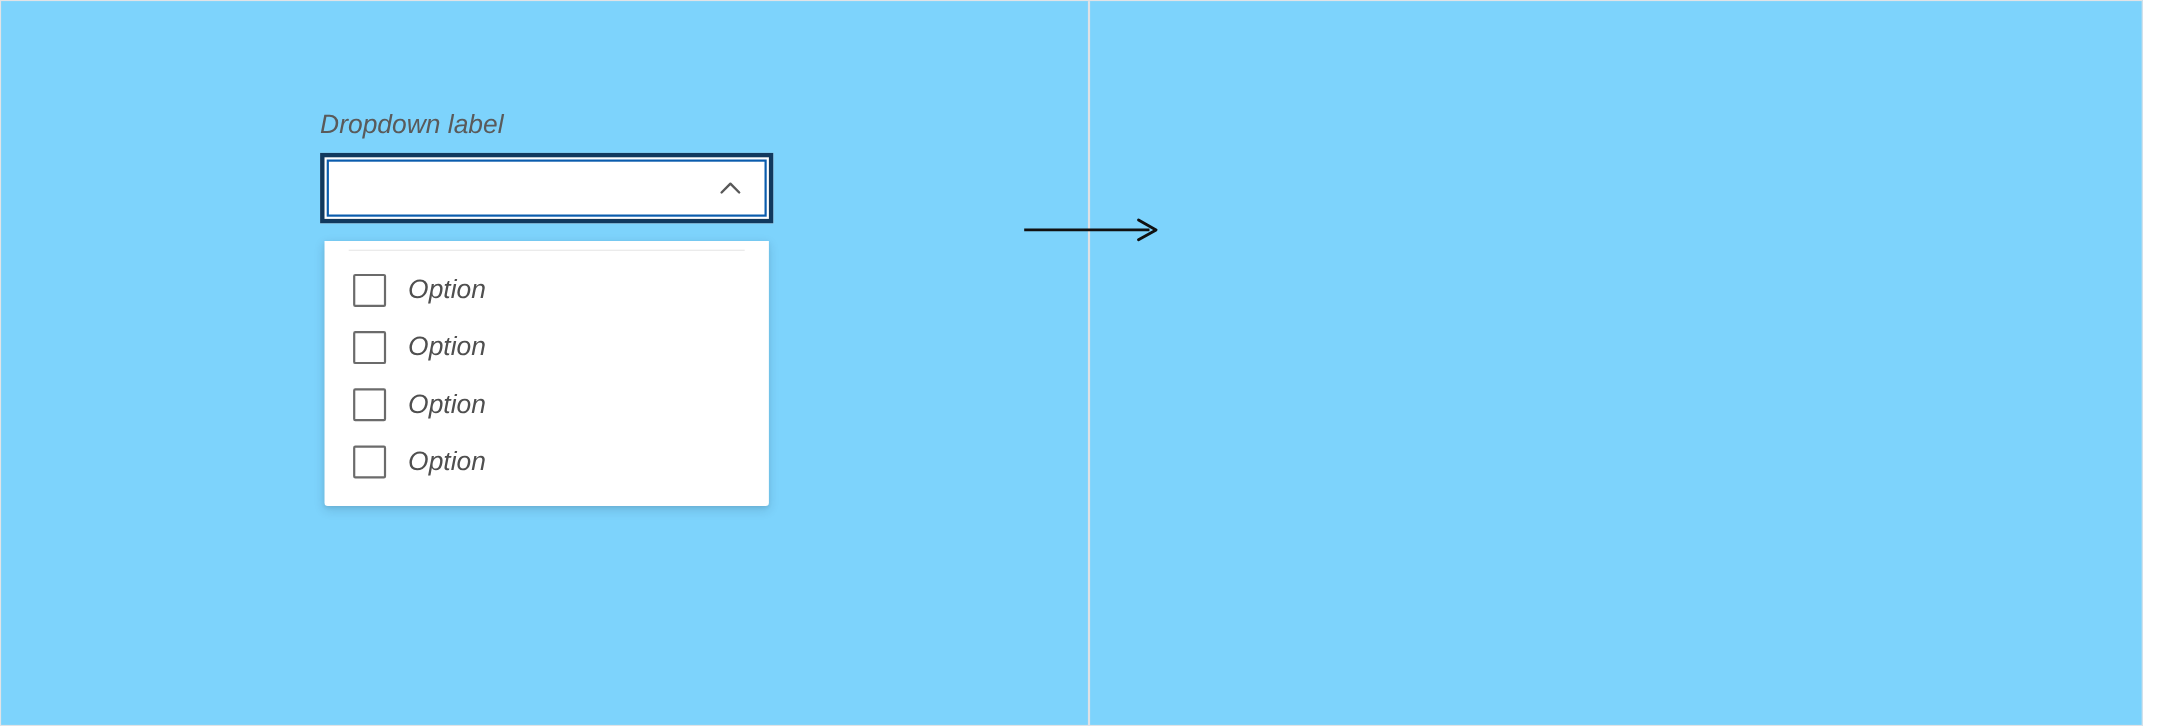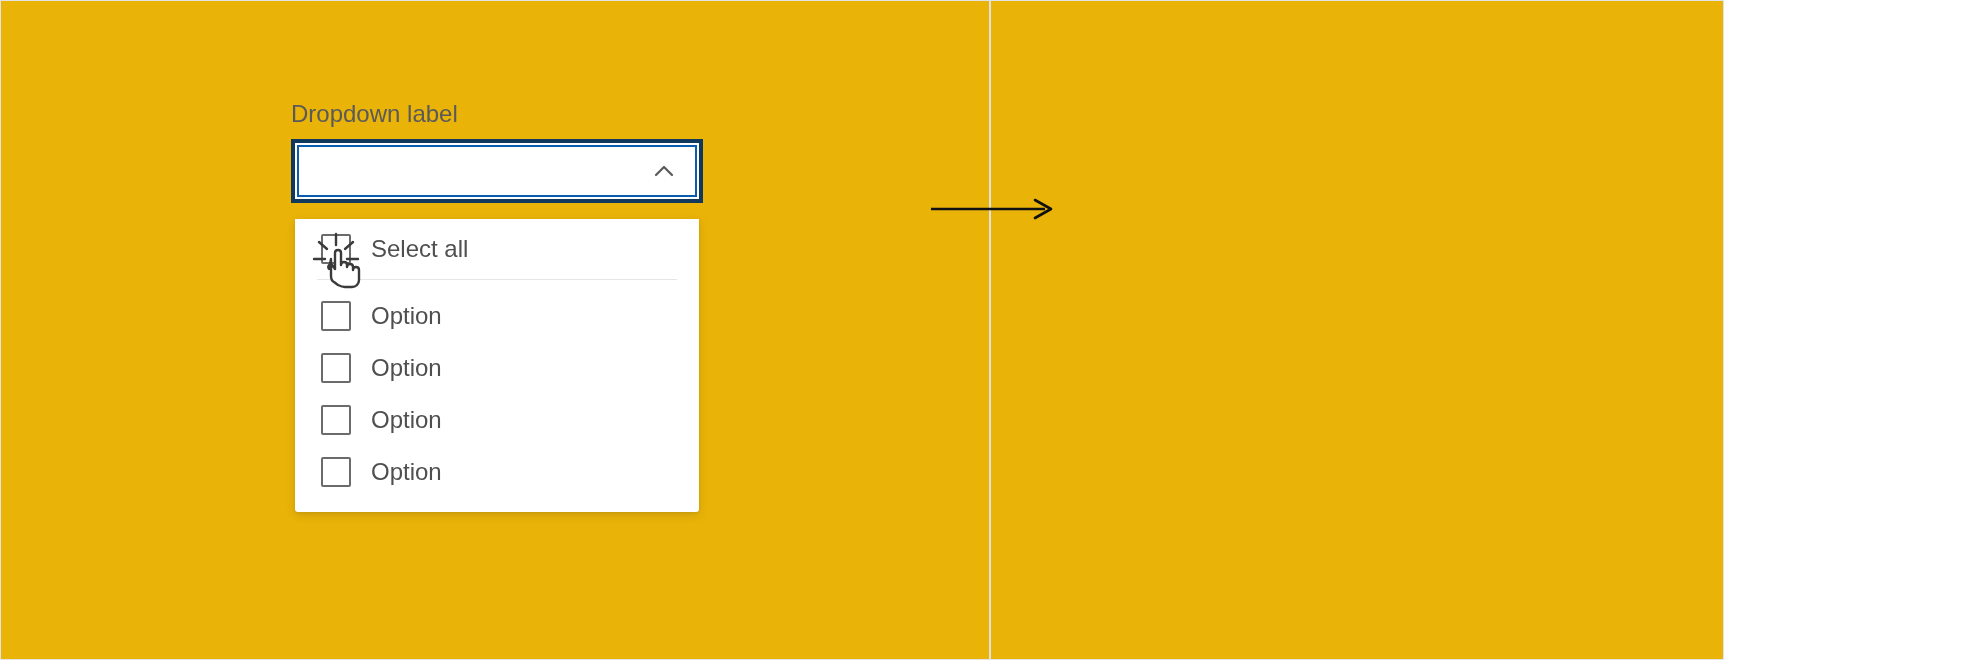--- a/index.html
+++ b/index.html
@@ -10,26 +10,27 @@
     overflow: hidden;
   }
 
   body {
     font-family: "Liberation Sans", sans-serif;
     background: #ffffff;
   }
 
   .canvas {
     position: relative;
-    width: 1724px;
+    width: 1948px;
     height: 660px;
-    background: #eab308;
+    background: #7dd3fc;
     border: 1px solid #e1e3e6;
     border-top-color: #e1e3e6;
     overflow: hidden;
+    font-style: italic;
   }
 
   
   .pane-divider {
     position: absolute;
     left: 988px;
     top: 0;
     width: 2px;
     height: 660px;
     background: #dfe1e5;
@@ -174,46 +175,20 @@
             <svg width="30" height="30" viewBox="0 0 30 30">
               <path d="M7 19 L15 11 L23 19" fill="none" stroke="#595959" stroke-width="2.2" stroke-linecap="round" stroke-linejoin="round"></path>
             </svg>
           </span>
         </div>
       </div>
     </div>
 
     <div class="menu left">
 
-      <div class="menu-item">
-        <span class="cb unchecked"></span>
-        <span class="menu-label">Select all</span>
-
-        <span class="click-cursor">
-          <svg width="66" height="62" viewBox="0 0 66 62">
-
-            <g stroke="#3a3a3a" stroke-width="2.4" stroke-linecap="round">
-              <line x1="25" y1="5" x2="25" y2="16"></line>
-              <line x1="8" y1="13" x2="16" y2="20"></line>
-              <line x1="42" y1="13" x2="34" y2="20"></line>
-              <line x1="3" y1="30" x2="14" y2="30"></line>
-              <line x1="47" y1="30" x2="36" y2="30"></line>
-            </g>
-
-            <path d="M20 30 L20 47 C20 50 21 52 23 53
-                     L27 56 C29 57 31 58 34 58 L41 58
-                     C45 58 48 55 48 51 L48 41
-                     C48 39 47 38 45 38 C43 38 42 39 42 41
-                     L42 38 C42 36 41 35 39 35 C37 35 36 36 36 38
-                     L36 36 C36 34 35 33 33 33 C31 33 30 34 30 36
-                     L30 24 C30 22 29 21 27 21 C25 21 24 22 24 24
-                     L24 40 L22 37 C21 35 19 35 18 36 C17 37 17 39 18 40 Z" fill="#ffffff" stroke="#3a3a3a" stroke-width="2.4" stroke-linejoin="round"></path>
-          </svg>
-        </span>
-      </div>
 
       <div class="menu-sep"></div>
 
       <div class="menu-item">
         <span class="cb unchecked"></span>
         <span class="menu-label">Option</span>
       </div>
       <div class="menu-item">
         <span class="cb unchecked"></span>
         <span class="menu-label">Option</span>

